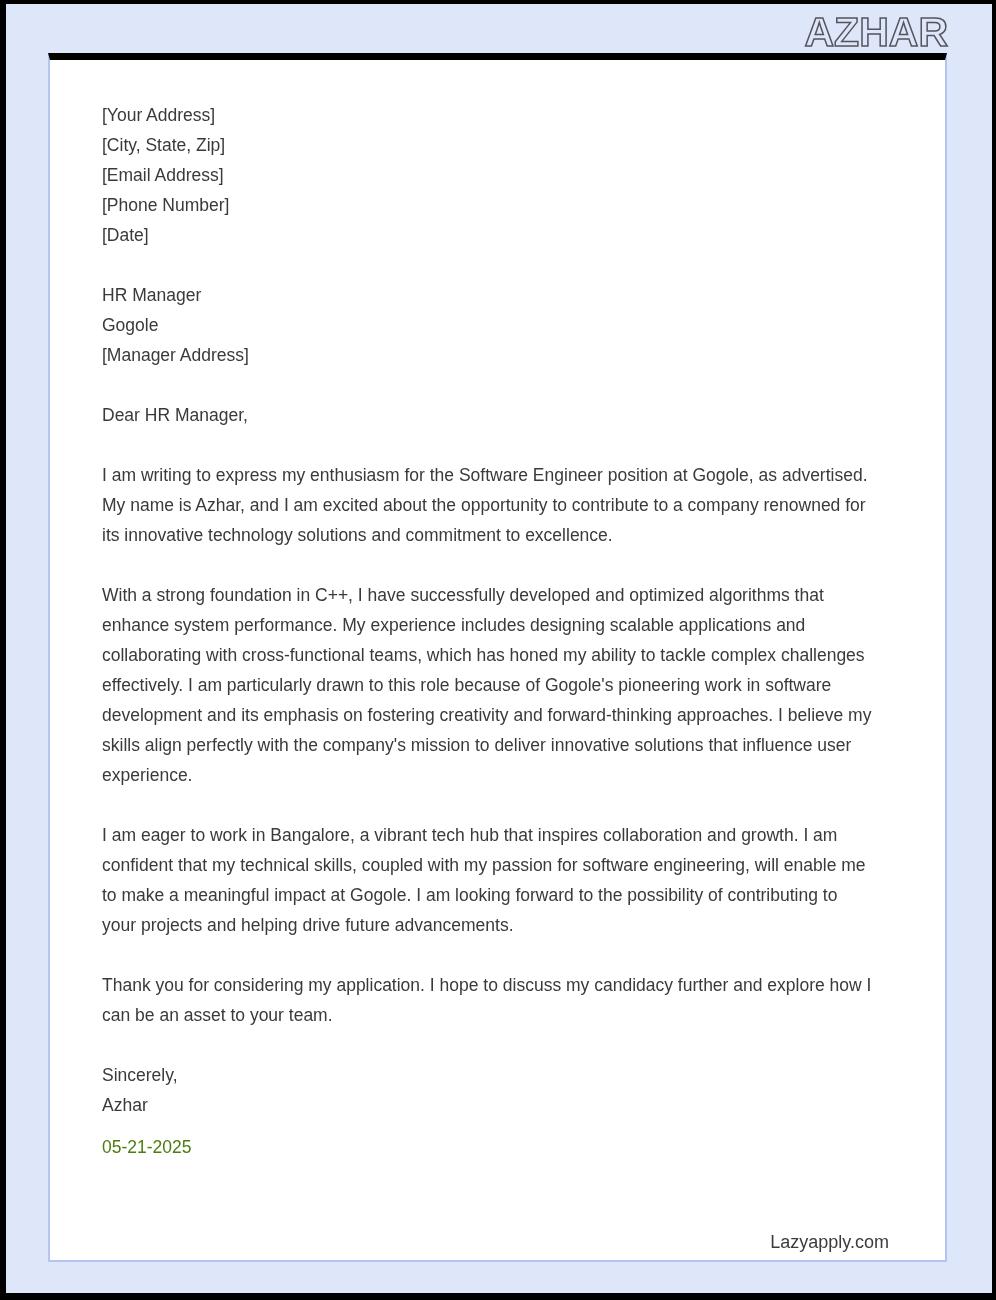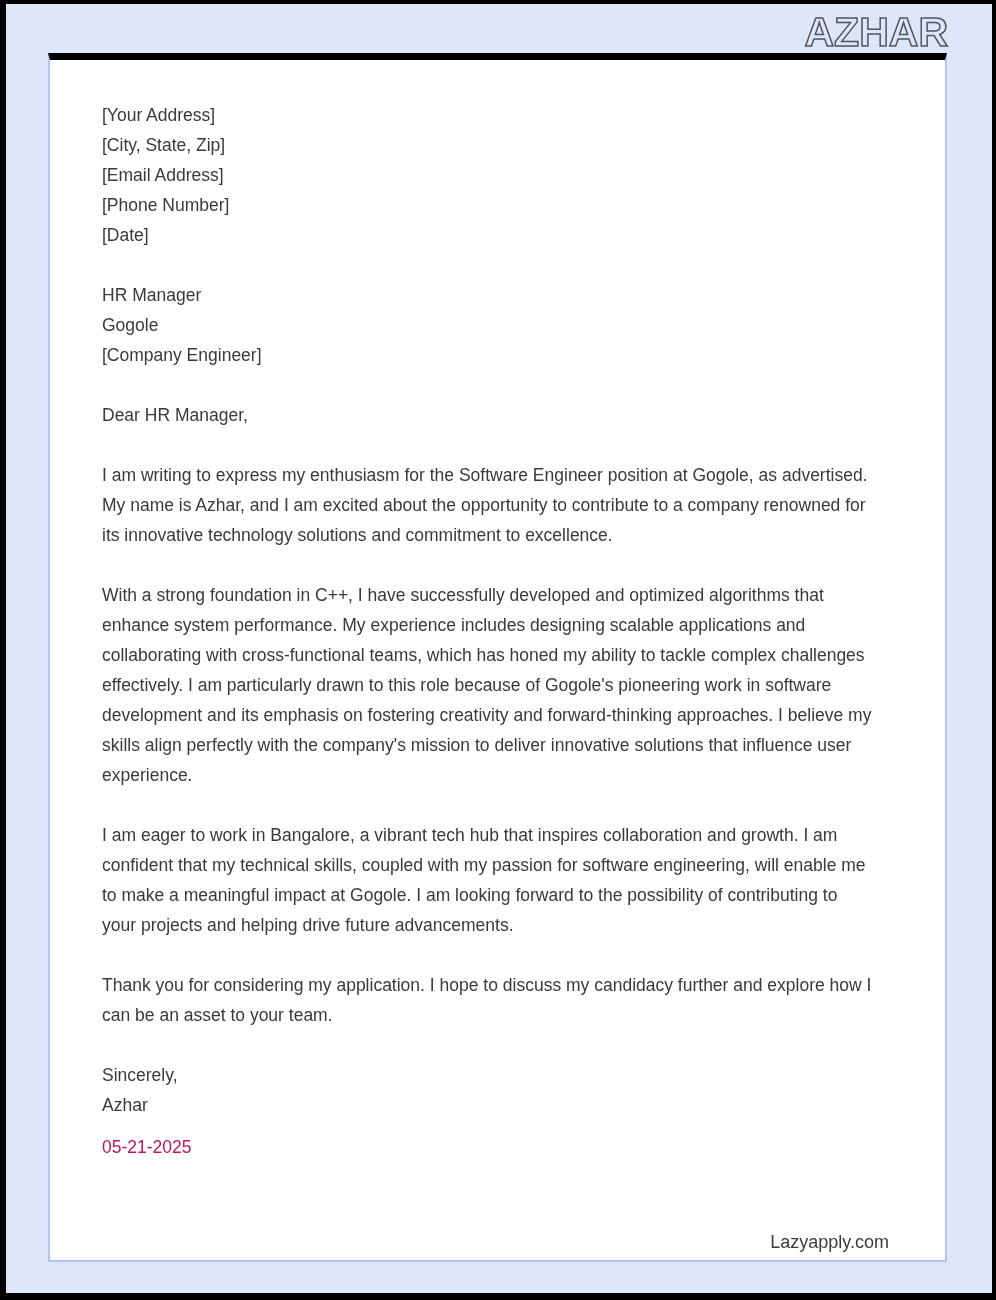--- a/index.html
+++ b/index.html
@@ -60,21 +60,21 @@
   .block {
     margin: 0 0 30px 0;
   }
   .para {
     margin: 0 16px 30px 0;
   }
   .closing-block {
     margin: 0 0 12px 0;
   }
   .letter-date {
-    color: #be185d;
+    color: #4d7c0f;
     margin: 0;
   }
   .watermark {
     margin-top: auto;
     text-align: right;
     font-size: 18px;
     line-height: 20px;
     color: #3c3c3c;
   }
 </style>
@@ -91,21 +91,21 @@
       <div>[Your Address]</div>
       <div>[City, State, Zip]</div>
       <div>[Email Address]</div>
       <div>[Phone Number]</div>
       <div>[Date]</div>
     </div>
 
     <div class="block">
       <div>HR Manager</div>
       <div>Gogole</div>
-      <div>[Company Engineer]</div>
+      <div>[Manager Address]</div>
     </div>
 
     <p class="para">Dear HR Manager,</p>
 
     <p class="para">I am writing to express my enthusiasm for the Software Engineer position at Gogole, as advertised. My name is Azhar, and I am excited about the opportunity to contribute to a company renowned for its innovative technology solutions and commitment to excellence.</p>
 
     <p class="para">With a strong foundation in C++, I have successfully developed and optimized algorithms that enhance system performance. My experience includes designing scalable applications and collaborating with cross-functional teams, which has honed my ability to tackle complex challenges effectively. I am particularly drawn to this role because of Gogole's pioneering work in software development and its emphasis on fostering creativity and forward-thinking approaches. I believe my skills align perfectly with the company's mission to deliver innovative solutions that influence user experience.</p>
 
     <p class="para">I am eager to work in Bangalore, a vibrant tech hub that inspires collaboration and growth. I am confident that my technical skills, coupled with my passion for software engineering, will enable me to make a meaningful impact at Gogole. I am looking forward to the possibility of contributing to your projects and helping drive future advancements.</p>
 

